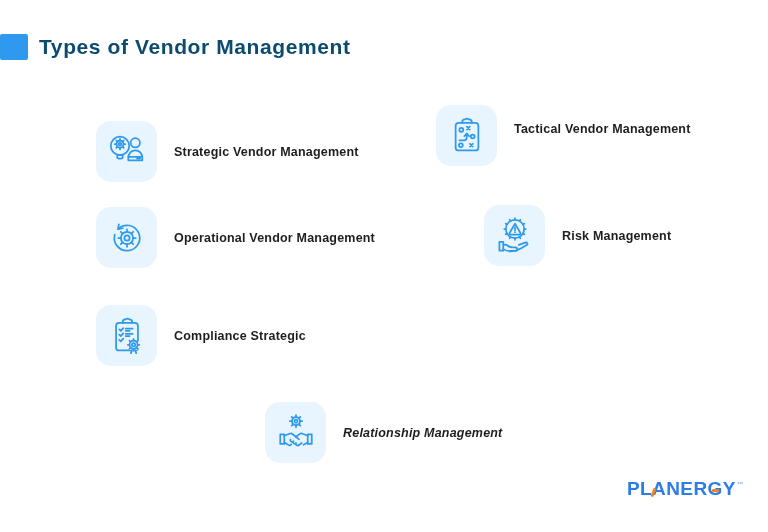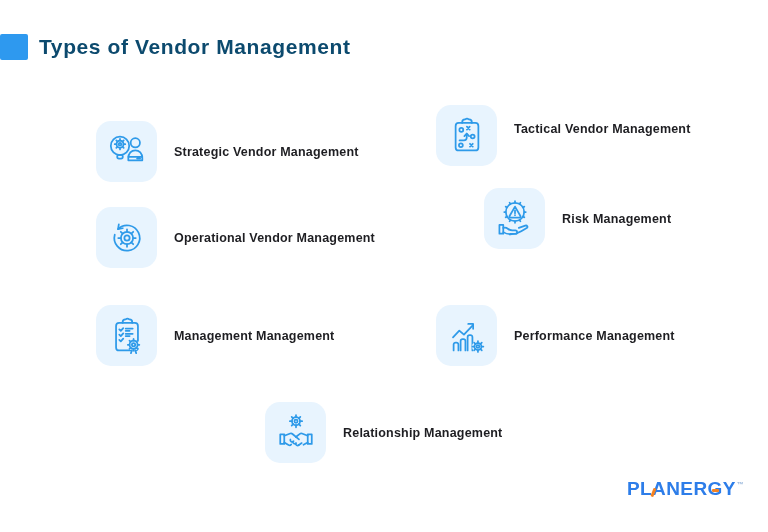--- a/index.html
+++ b/index.html
@@ -13,24 +13,24 @@
 
   
   .item{position:absolute;display:flex;align-items:center;}
   .icon-card{width:61px;height:61px;border-radius:15px;background:#e8f4fe;display:flex;align-items:center;justify-content:center;flex:0 0 auto;}
   .item-label{margin-left:17px;font-size:12.5px;font-weight:bold;color:#1e1e22;letter-spacing:0.2px;white-space:nowrap;}
   .label-up{position:relative;top:-7px;}
 
   #item-strategic{left:96px;top:121px;}
   #item-tactical{left:436px;top:105px;}
   #item-operational{left:96px;top:207px;}
-  #item-risk{left:436px;top:188px;padding-left:48px;}
+  #item-risk{left:436px;top:205px;padding-left:48px;}
   #item-compliance{left:96px;top:305px;}
   #item-performance{left:436px;top:305px;}
-  #item-relationship{left:265px;top:402px;}
+  #item-relationship{left:265px;top:402px;font-style:italic;}
 
   .icon-svg{stroke:#2e9ae9;fill:none;stroke-width:2;stroke-linecap:round;stroke-linejoin:round;}
   .icon-mask{fill:#e8f4fe;stroke:none;}
 
   
   #logo{position:absolute;left:627px;top:479px;color:#2d7de9;font-size:19px;font-weight:bold;letter-spacing:0.4px;line-height:20px;white-space:nowrap;}
   #logo-a-accent{position:absolute;left:25px;top:9px;width:3px;height:8.5px;background:#f58220;transform:rotate(21deg);border-radius:1px;}
   #logo-g-accent{position:absolute;left:85px;top:10px;width:7px;height:3.2px;background:#f58220;border-radius:1px;}
   #logo-tm{font-size:7px;color:#96b5da;position:relative;top:-8px;margin-left:1px;font-weight:bold;}
 </style>
@@ -115,39 +115,23 @@
         <path d="M15.2 22.5l1.7 1.7 2.8-3.2"></path>
         <path d="M22.5 21.5h8M22.5 24h4.5"></path>
         <path d="M15.2 28.5l1.7 1.7 2.8-3.2"></path>
         <circle class="icon-mask" cx="31.5" cy="34" r="7"></circle>
         <circle cx="31.5" cy="34" r="4.6"></circle>
         <circle cx="31.5" cy="34" r="1.9"></circle>
         <path d="M36.1 34h2M34.75 37.25l1.4 1.4M31.5 38.6v2M28.25 37.25l-1.4 1.4M26.9 34h-2M28.25 30.75l-1.4-1.4M31.5 29.4v-2M34.75 30.75l1.4-1.4"></path>
         <path d="M29.6 40.2l-1.1 3.4M33.4 40.2l1.1 3.4"></path>
       </svg>
     </div>
-    <div class="item-label">Management Management</div>
+    <div class="item-label">Compliance Strategic</div>
   </div>
 
-  <div class="item" id="item-performance">
-    <div class="icon-card">
-      <svg class="icon-svg" width="42" height="42" viewBox="0 0 48 48">
-        <path d="M8 25.5l7.2-7.7 5.3 4.7 10.3-10.9"></path>
-        <path d="M25.4 10.2h5.6v5.6"></path>
-        <path d="M8.7 40.5v-6.7a2.3 2.3 0 0 1 2.3-2.3h0.9a2.3 2.3 0 0 1 2.3 2.3v6.7"></path>
-        <path d="M16.7 40.5V29.8a2.3 2.3 0 0 1 2.3-2.3h0.9a2.3 2.3 0 0 1 2.3 2.3v10.7"></path>
-        <path d="M24.7 40.5V25.3a2.3 2.3 0 0 1 2.3-2.3h0.9a2.3 2.3 0 0 1 2.3 2.3v15.2"></path>
-        <circle class="icon-mask" cx="36.5" cy="36" r="6.8"></circle>
-        <circle cx="36.5" cy="36" r="4"></circle>
-        <circle cx="36.5" cy="36" r="1.6"></circle>
-        <path d="M40.5 36h2.2M39.33 38.83l1.55 1.55M36.5 40v2.2M33.67 38.83l-1.55 1.55M32.5 36h-2.2M33.67 33.17l-1.55-1.55M36.5 32v-2.2M39.33 33.17l1.55-1.55"></path>
-      </svg>
-    </div>
-    <div class="item-label">Performance Management</div>
-  </div>
 
   <div class="item" id="item-relationship">
     <div class="icon-card">
       <svg class="icon-svg" width="42" height="42" viewBox="0 0 48 48">
         <circle cx="24" cy="10.5" r="4.6"></circle>
         <circle cx="24" cy="10.5" r="1.8"></circle>
         <path d="M28.6 10.5H31M27.25 13.75l1.7 1.7M24 15.1v2.4M20.75 13.75l-1.7 1.7M19.4 10.5H17M20.75 7.25l-1.7-1.7M24 5.9V3.5M27.25 7.25l1.7-1.7"></path>
         <path d="M6 25.5h4.6v11H6z"></path>
         <path d="M37.4 25.5h4.6v11h-4.6z"></path>
         <path d="M10.6 27.2l6.8-2.6c0.9-0.3 1.9-0.1 2.6 0.5l7.4 6.2"></path>

